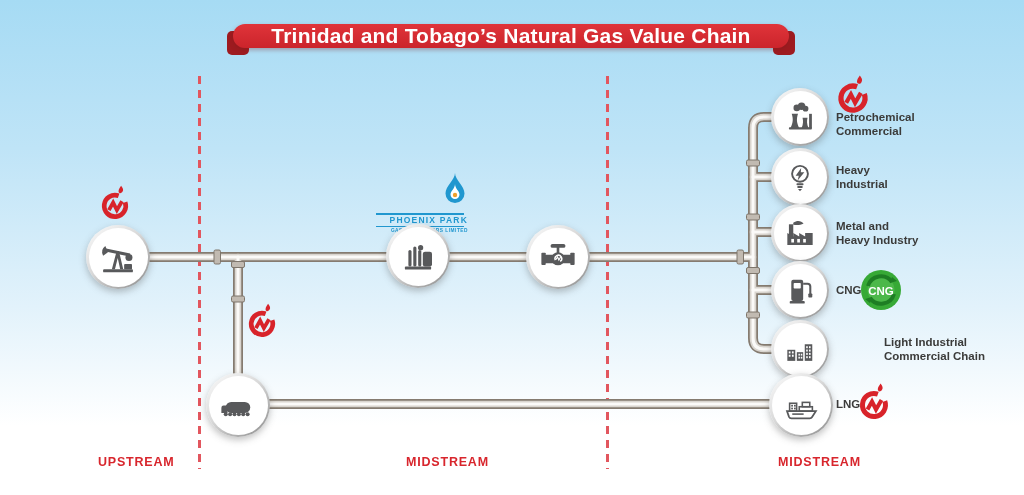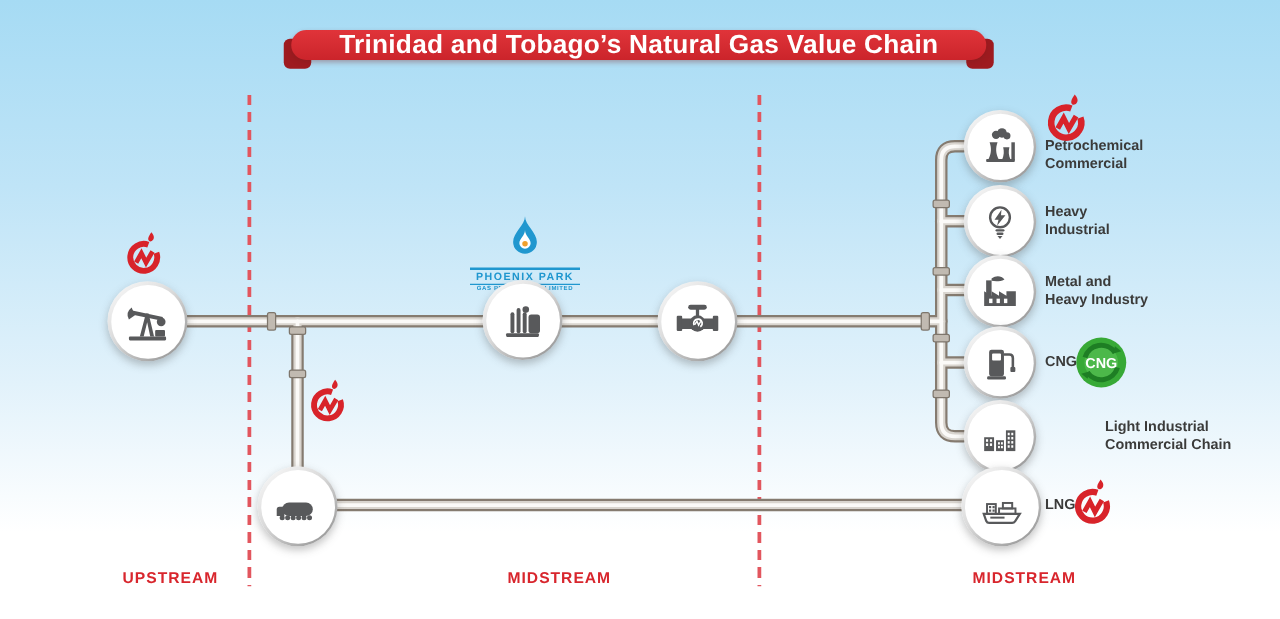--- a/index.html
+++ b/index.html
@@ -25,21 +25,21 @@
     box-shadow:0 3px 7px rgba(80,80,80,.35);}
   .node-in{position:absolute;inset:2.5px;background:#ffffff;border-radius:50%;
     display:flex;align-items:center;justify-content:center;}
   .big{width:64px;height:64px;} .sm{width:58px;height:58px;}
   
   .out-label{position:absolute;font-size:11.5px;font-weight:bold;color:#3b3b3a;line-height:13.5px;}
   
   .section-label{position:absolute;top:455px;font-size:12.5px;font-weight:bold;
     color:#d8262d;letter-spacing:.8px;}
   
-  .phoenix{position:absolute;left:372px;top:172px;width:96px;text-align:center;color:#2097cf;}
+  .phoenix{position:absolute;left:372px;top:172px;width:96px;text-align:right;color:#2097cf;}
   .phoenix .rule{height:1.5px;background:#2097cf;margin:1px 4px;}
   .phoenix .nm{font-size:8.5px;font-weight:bold;letter-spacing:1.2px;line-height:9px;}
   .phoenix .sub{font-size:4.8px;font-weight:bold;letter-spacing:.5px;line-height:6px;}
   .abs{position:absolute;}
 </style>
 </head>
 <body>
 
 <div class="canvas">
 

